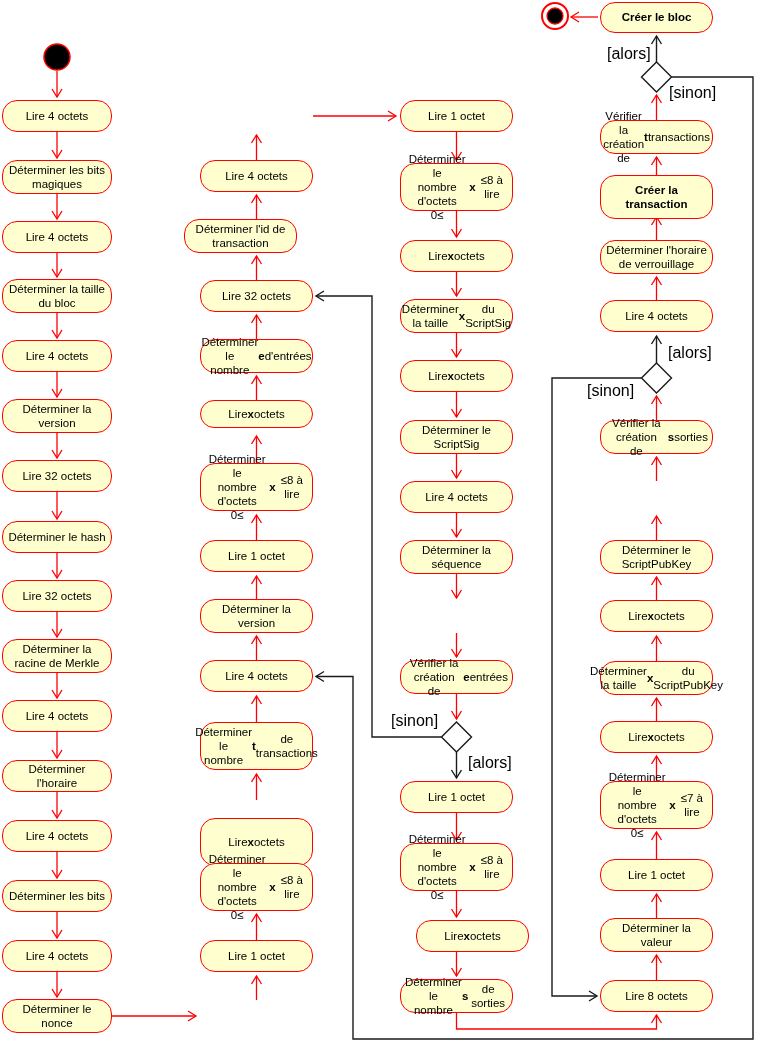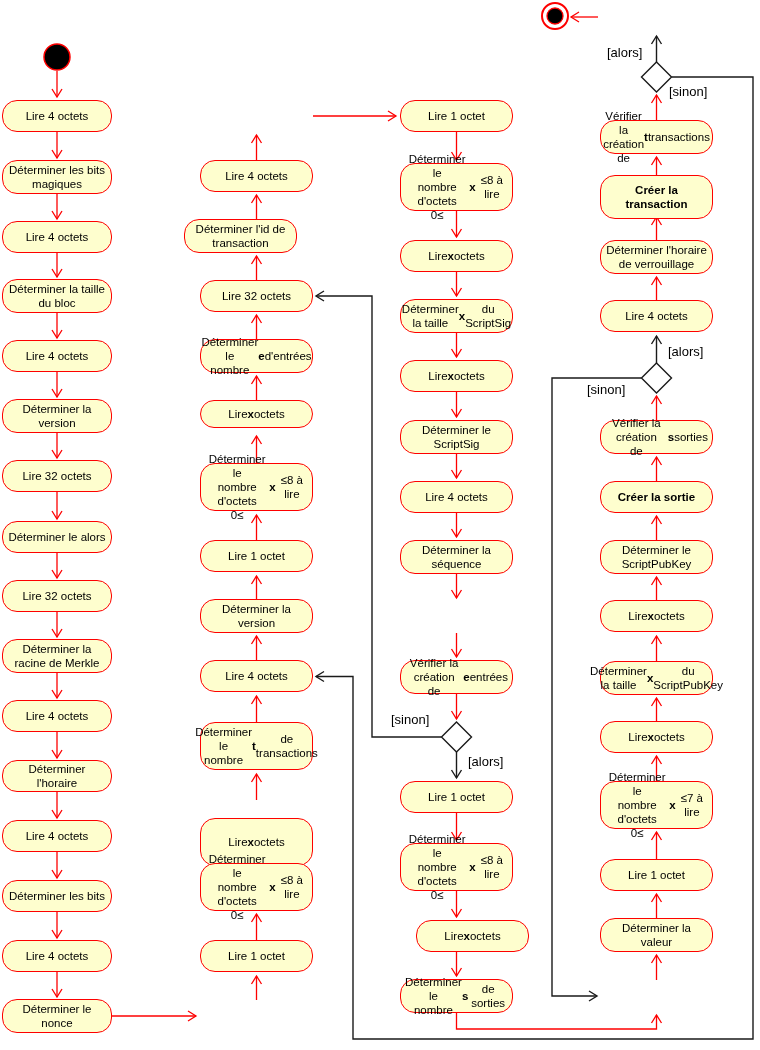--- a/index.html
+++ b/index.html
@@ -3,21 +3,21 @@
 <meta charset="utf-8">
 <style>
   html,body{margin:0;padding:0;background:#ffffff;}
   .canvas{position:relative;width:760px;height:1050px;background:#ffffff;
           font-family:"Liberation Sans",sans-serif;overflow:hidden;}
   svg.wires{position:absolute;left:0;top:0;width:760px;height:1050px;}
   .node{position:absolute;background:#fefece;border:1.5px solid #fe0000;border-radius:15px;
         display:flex;align-items:center;justify-content:center;text-align:center;
         font-size:11.5px;line-height:1.22;color:#000;padding:1px 4px;box-sizing:border-box;}
   .node b{font-weight:bold;}
-  .blabel{position:absolute;font-size:13px;color:#000;white-space:nowrap;text-align:center;}
+  .blabel{position:absolute;font-size:16px;color:#000;white-space:nowrap;text-align:center;}
 </style>
 </head>
 <body>
 
 <div class="canvas">
 
   <svg class="wires" viewBox="0 0 760 1050">
     <defs>
       <marker id="ar" markerUnits="userSpaceOnUse" markerWidth="14" markerHeight="14" refX="10" refY="7" orient="auto">
         <path d="M2 2L10 7L2 12" fill="none" stroke="#fe0000" stroke-width="1.3"></path>
@@ -116,21 +116,21 @@
     </g>
   </svg>
 
   <div class="node" style="left:2px;top:100px;width:110px;height:32px">Lire 4 octets</div>
   <div class="node" style="left:2px;top:160px;width:110px;height:34px">Déterminer les bits<br>magiques</div>
   <div class="node" style="left:2px;top:221px;width:110px;height:32px">Lire 4 octets</div>
   <div class="node" style="left:2px;top:279px;width:110px;height:34px">Déterminer la taille<br>du bloc</div>
   <div class="node" style="left:2px;top:340px;width:110px;height:32px">Lire 4 octets</div>
   <div class="node" style="left:2px;top:399px;width:110px;height:34px">Déterminer la<br>version</div>
   <div class="node" style="left:2px;top:460px;width:110px;height:32px">Lire 32 octets</div>
-  <div class="node" style="left:2px;top:521px;width:110px;height:32px">Déterminer le alors</div>
+  <div class="node" style="left:2px;top:521px;width:110px;height:32px">Déterminer le hash</div>
   <div class="node" style="left:2px;top:580px;width:110px;height:32px">Lire 32 octets</div>
   <div class="node" style="left:2px;top:639px;width:110px;height:34px">Déterminer la<br>racine de Merkle</div>
   <div class="node" style="left:2px;top:700px;width:110px;height:32px">Lire 4 octets</div>
   <div class="node" style="left:2px;top:760px;width:110px;height:32px">Déterminer l'horaire</div>
   <div class="node" style="left:2px;top:820px;width:110px;height:32px">Lire 4 octets</div>
   <div class="node" style="left:2px;top:880px;width:110px;height:32px">Déterminer les bits</div>
   <div class="node" style="left:2px;top:940px;width:110px;height:32px">Lire 4 octets</div>
   <div class="node" style="left:2px;top:999px;width:110px;height:34px">Déterminer le<br>nonce</div>
 
   <div class="node" style="left:200px;top:160px;width:113px;height:32px">Lire 4 octets</div>
@@ -154,37 +154,38 @@
   <div class="node" style="left:400px;top:360px;width:113px;height:32px">Lire <b>x</b> octets</div>
   <div class="node" style="left:400px;top:420px;width:113px;height:34px">Déterminer le<br>ScriptSig</div>
   <div class="node" style="left:400px;top:481px;width:113px;height:32px">Lire 4 octets</div>
   <div class="node" style="left:400px;top:540px;width:113px;height:34px">Déterminer la<br>séquence</div>
   <div class="node" style="left:400px;top:660px;width:113px;height:34px">Vérifier la création<br>de <b>e</b> entrées</div>
   <div class="node" style="left:400px;top:781px;width:113px;height:32px">Lire 1 octet</div>
   <div class="node" style="left:400px;top:843px;width:113px;height:48px">Déterminer le<br>nombre d'octets<br>0≤<b>x</b>≤8 à lire</div>
   <div class="node" style="left:416px;top:920px;width:113px;height:32px">Lire <b>x</b> octets</div>
   <div class="node" style="left:400px;top:979px;width:113px;height:34px">Déterminer le<br>nombre <b>s</b> de sorties</div>
 
+  <div class="node" style="left:600px;top:2px;width:113px;height:31px">
+      <b>Créer le bloc</b>
+    </div>
   <div class="node" style="left:600px;top:120px;width:113px;height:34px">Vérifier la création<br>de <b>t</b> transactions</div>
   <div class="node" style="left:600px;top:175px;width:113px;height:44px">
       <b>Créer la<br>transaction</b>
     </div>
   <div class="node" style="left:600px;top:240px;width:113px;height:34px">Déterminer l'horaire<br>de verrouillage</div>
   <div class="node" style="left:600px;top:300px;width:113px;height:32px">Lire 4 octets</div>
   <div class="node" style="left:600px;top:420px;width:113px;height:34px">Vérifier la création<br>de <b>s</b> sorties</div>
-  <div class="node" style="left:600px;top:481px;width:113px;height:32px">
-      <b>Créer la sortie</b>
-    </div>
   <div class="node" style="left:600px;top:540px;width:113px;height:34px">Déterminer le<br>ScriptPubKey</div>
   <div class="node" style="left:600px;top:600px;width:113px;height:32px">Lire <b>x</b> octets</div>
   <div class="node" style="left:600px;top:661px;width:113px;height:34px">Déterminer la taille<br><b>x</b> du ScriptPubKey</div>
   <div class="node" style="left:600px;top:721px;width:113px;height:32px">Lire <b>x</b> octets</div>
   <div class="node" style="left:600px;top:781px;width:113px;height:48px">Déterminer le<br>nombre d'octets<br>0≤<b>x</b>≤7 à lire</div>
   <div class="node" style="left:600px;top:859px;width:113px;height:32px">Lire 1 octet</div>
   <div class="node" style="left:600px;top:918px;width:113px;height:34px">Déterminer la<br>valeur</div>
+  <div class="node" style="left:600px;top:980px;width:113px;height:32px">Lire 8 octets</div>
 
   <span class="blabel" style="left:391px;top:712px">[sinon]</span>
   <span class="blabel" style="left:468px;top:754px">[alors]</span>
   <span class="blabel" style="left:668px;top:344px">[alors]</span>
   <span class="blabel" style="left:587px;top:382px">[sinon]</span>
   <span class="blabel" style="left:607px;top:45px">[alors]</span>
   <span class="blabel" style="left:669px;top:84px">[sinon]</span>
 
 </div>
 

